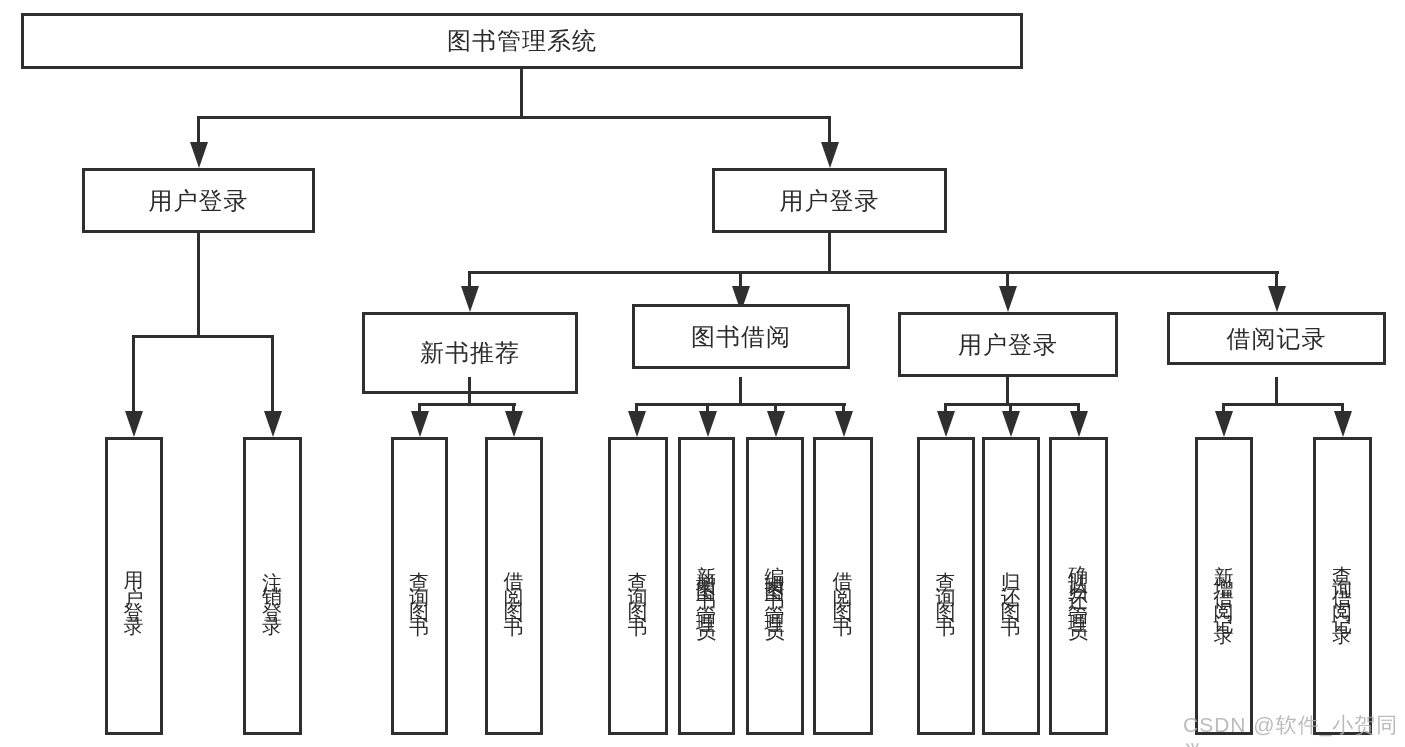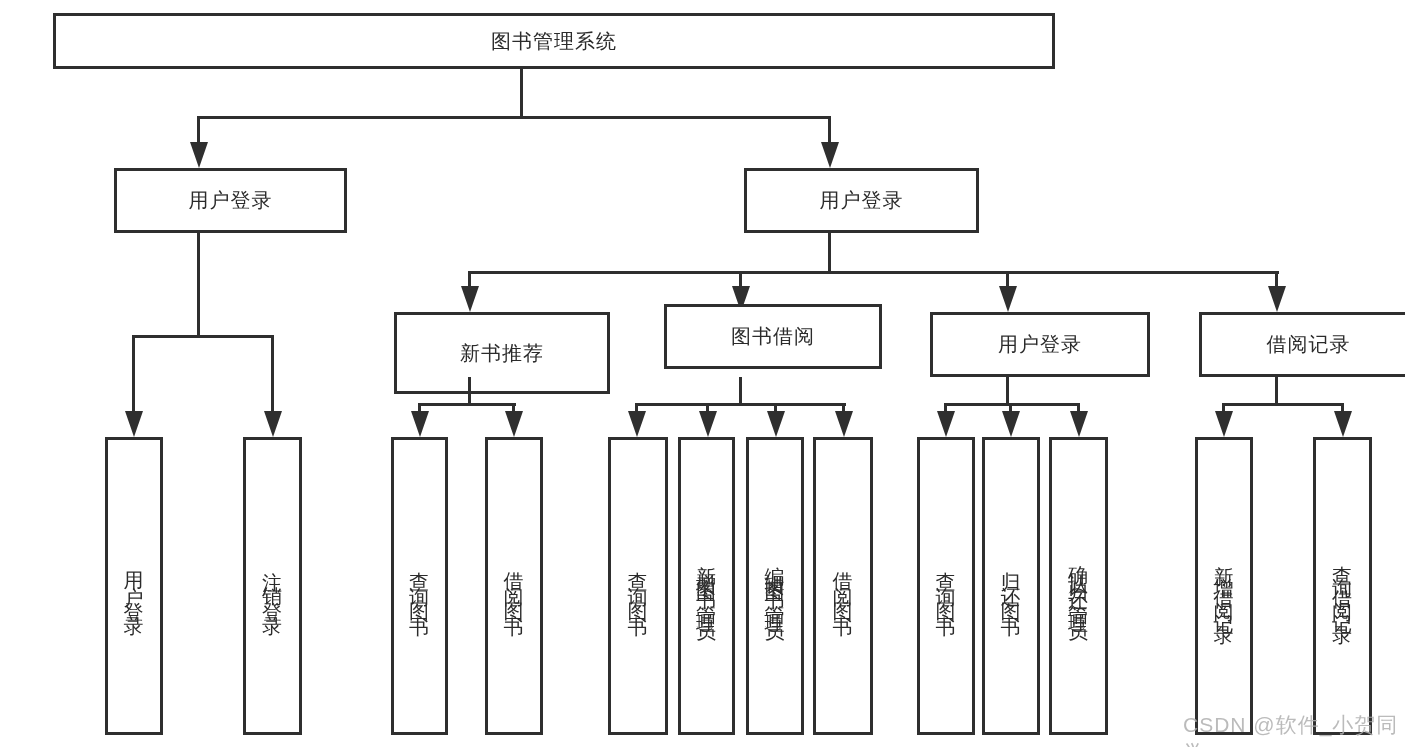--- a/index.html
+++ b/index.html
@@ -8,23 +8,22 @@
   html,body{margin:0;padding:0;background:#fff;}
   .canvas{
     position:relative; width:1405px; height:747px; background:var(--bg);
     font-family:"Liberation Sans","DejaVu Sans",sans-serif; color:var(--text);
     overflow:hidden;
   }
   .node{
     position:absolute; box-sizing:border-box; background:#fff;
     border:3px solid var(--line);
     display:flex; align-items:center; justify-content:center;
-    font-size:20px; color:var(--text); letter-spacing:1px;
+    font-size:24px; color:var(--text); letter-spacing:1px;
     white-space:nowrap;
-    margin-left:32px;
   }
   .vbox{
     position:absolute; box-sizing:border-box; background:#fff;
     border:3px solid var(--line);
     display:flex; align-items:center; justify-content:center;
     font-size:20px; color:var(--text);
     writing-mode:vertical-rl; text-orientation:mixed;
     line-height:1;
   }
   .ls4{letter-spacing:15px; text-indent:0;}
@@ -75,21 +74,21 @@
   <div class="vline" style="left:739px;top:271px;height:18px;"></div>
   <div class="arr" style="left:732px;top:286px;"></div>
   <div class="vline" style="left:1006px;top:271px;height:18px;"></div>
   <div class="arr" style="left:999px;top:286px;"></div>
   <div class="vline" style="left:1275px;top:271px;height:18px;"></div>
   <div class="arr" style="left:1268px;top:286px;"></div>
 
   <div class="node" style="left:362px;top:312px;width:216px;height:82px;">新书推荐</div>
   <div class="node" style="left:632px;top:304px;width:218px;height:65px;">图书借阅</div>
   <div class="node" style="left:898px;top:312px;width:220px;height:65px;">用户登录</div>
-  <div class="node" style="left:1167px;top:312px;width:219px;height:65px;">借阅记录</div>
+  <div class="node" style="left:1167px;top:312px;width:219px;height:53px;">借阅记录</div>
 
   <div class="vline" style="left:468px;top:377px;height:28px;"></div>
   <div class="hline" style="left:418px;top:403px;width:98px;"></div>
   <div class="vline" style="left:418px;top:403px;height:10px;"></div>
   <div class="arr" style="left:411px;top:411px;"></div>
   <div class="vline" style="left:512px;top:403px;height:10px;"></div>
   <div class="arr" style="left:505px;top:411px;"></div>
 
   <div class="vline" style="left:739px;top:377px;height:28px;"></div>
   <div class="hline" style="left:635px;top:403px;width:211px;"></div>

